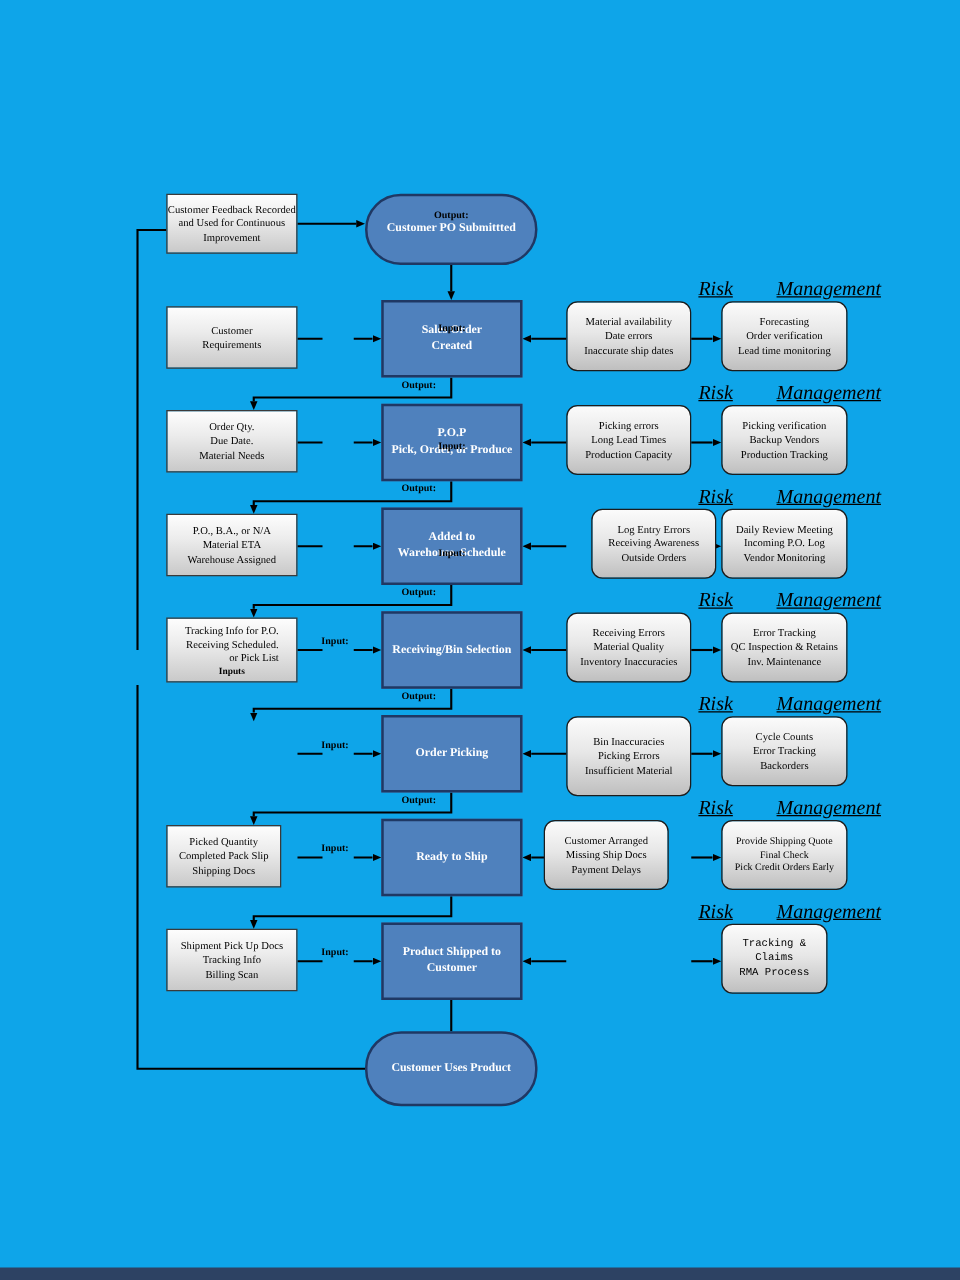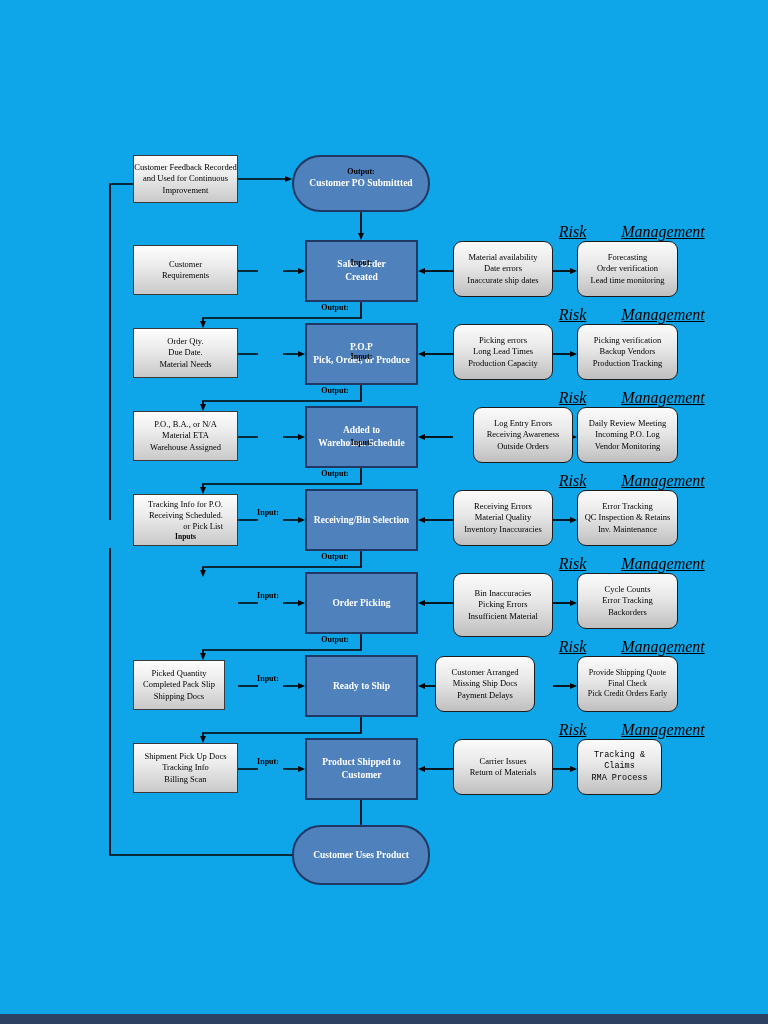--- a/index.html
+++ b/index.html
@@ -191,22 +191,20 @@
   <div class="abs box-gray-rd ctr" style="left:577px;top:656px;width:101px;height:56px;font-size:8px;">Provide Shipping Quote
 Final Check
 Pick Credit Orders Early</div>
   <div class="abs lbl" style="left:248px;top:758px;width:40px;">Input:</div>
   <div class="abs box-blue ctr" style="left:305px;top:738px;width:113px;height:62px;">
     <span>Product Shipped to
 Customer</span>
   </div>
   <div class="abs hdr" style="left:545px;top:721px;width:55px;">Risk</div>
   <div class="abs hdr" style="left:610px;top:721px;width:106px;">Management</div>
-  <div class="abs box-gray-rd ctr" style="left:453px;top:739px;width:100px;height:56px;">Carrier Issues
-Return of Materials</div>
   <div class="abs box-gray-rd ctr" style="left:577px;top:739px;width:85px;height:56px;font-family:Liberation Mono, monospace;">Tracking &amp; Claims
 RMA Process</div>
 
   <div class="abs box-blue capsule ctr" style="left:292px;top:825px;width:138px;height:60px;">
     <span>Customer Uses Product</span>
   </div>
 
   <div class="footer-bar"></div>
 </div>
 

